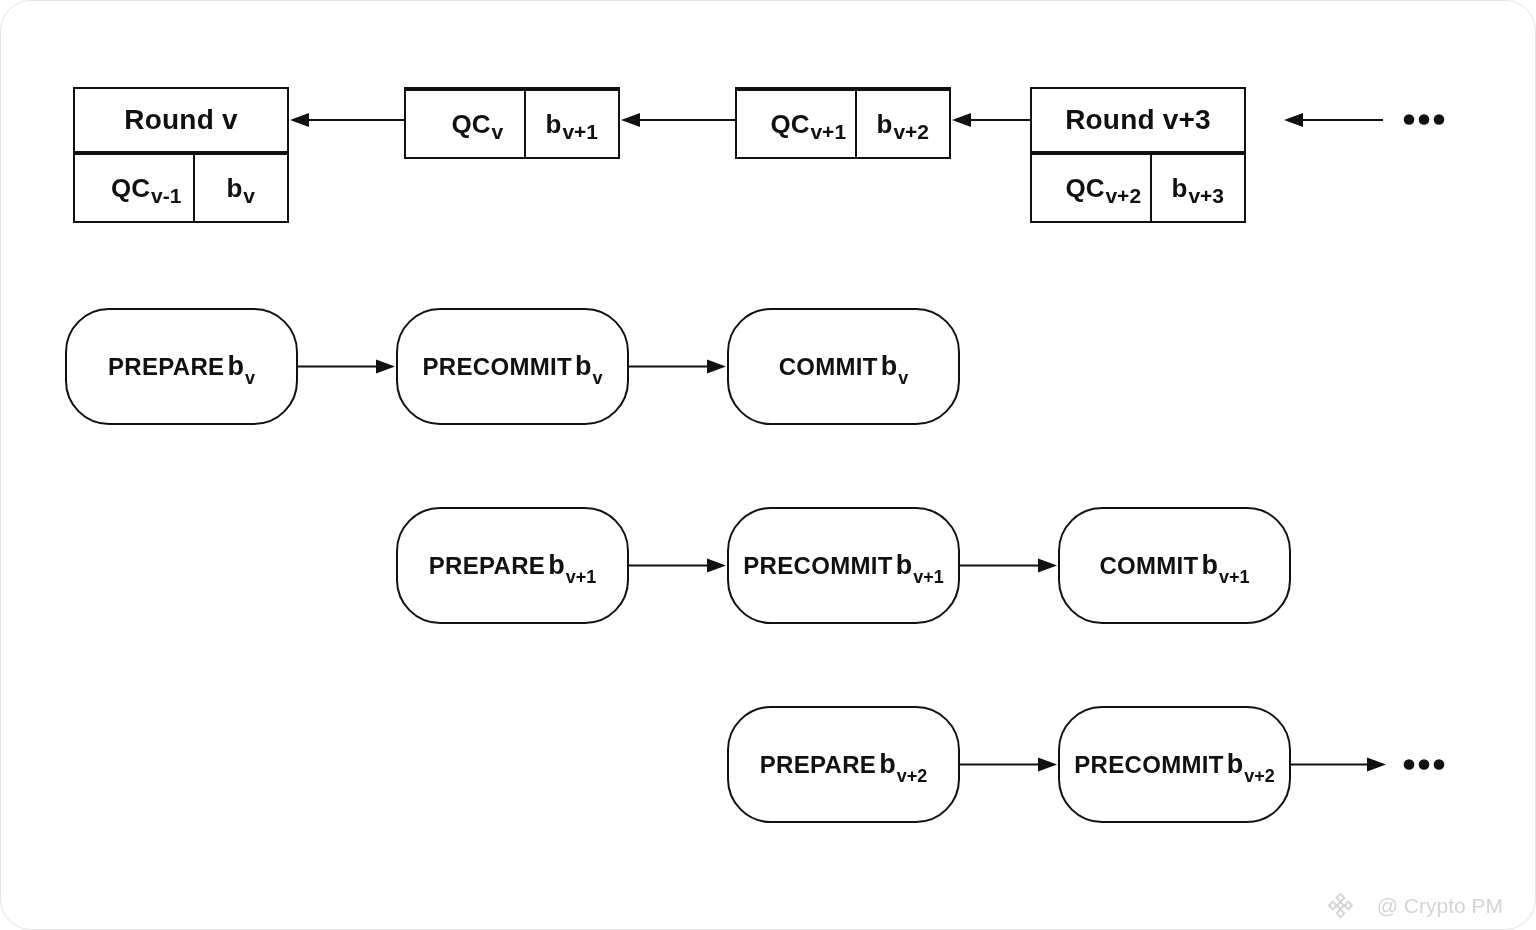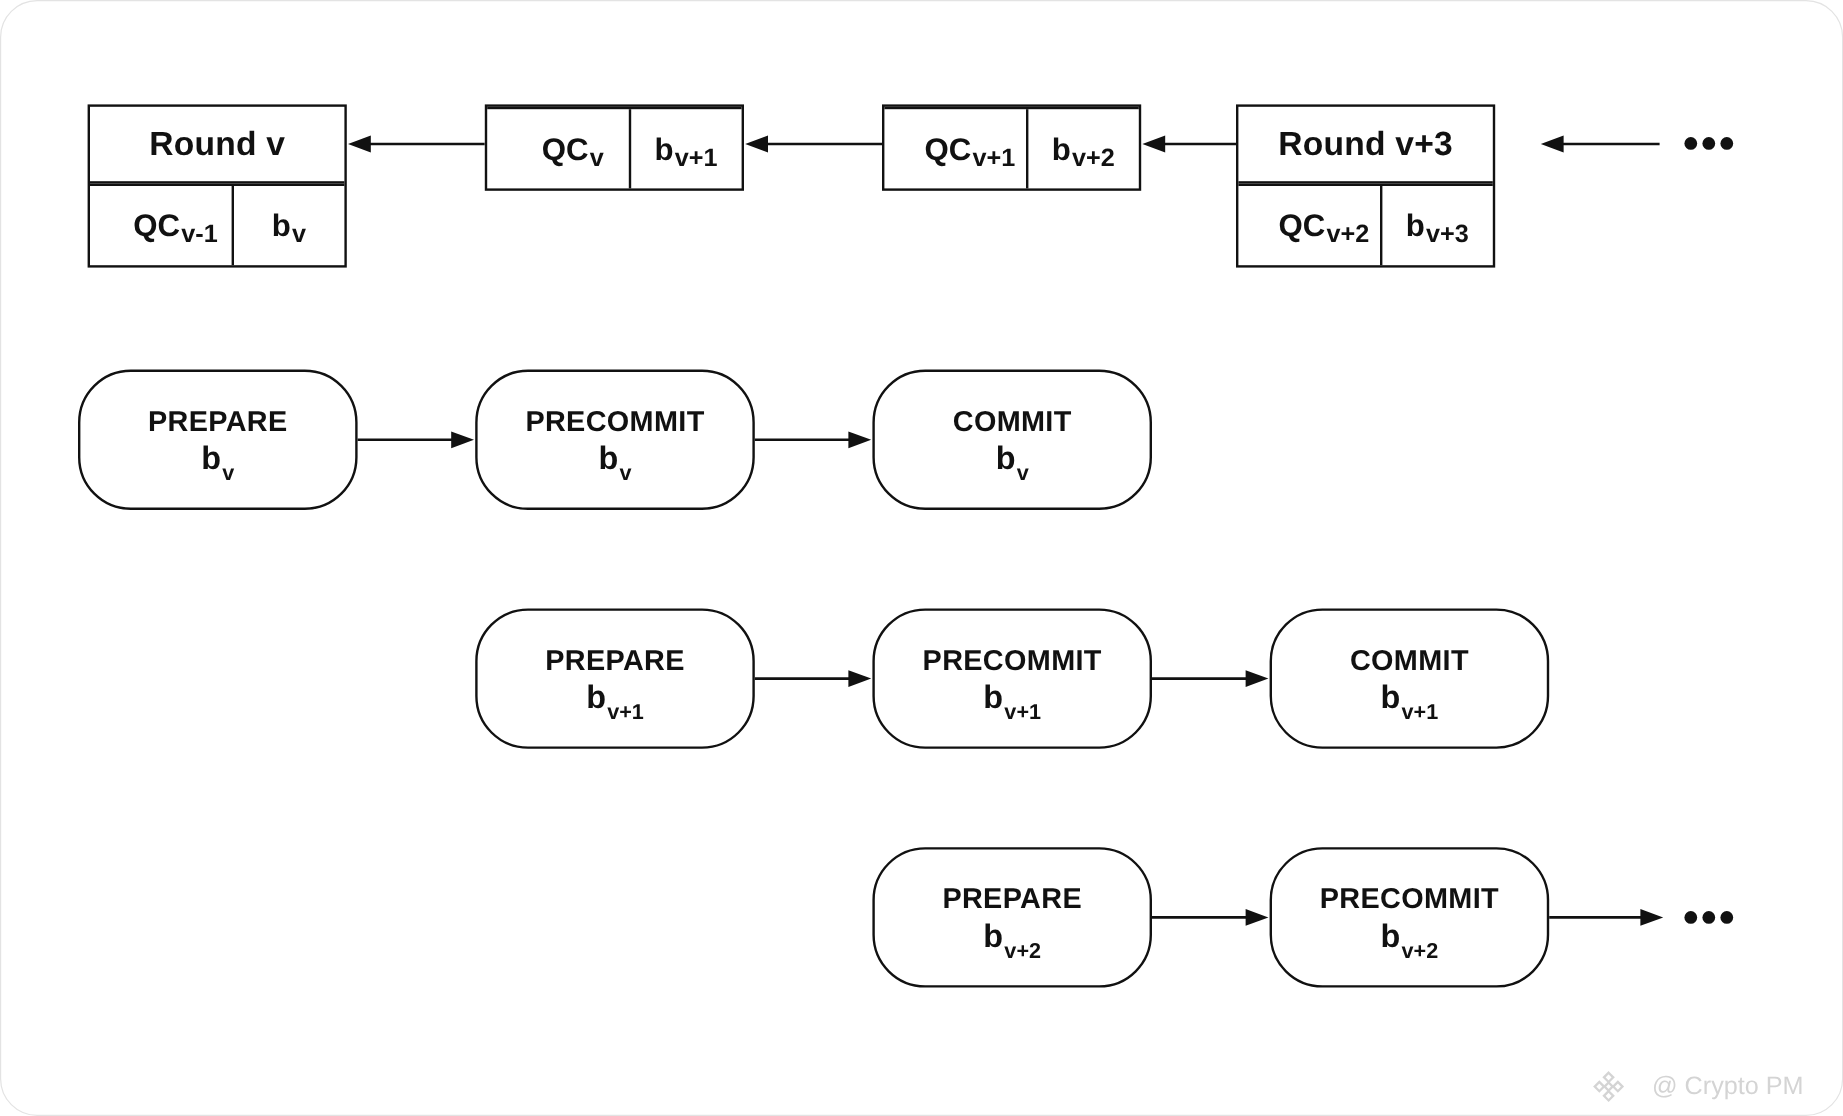--- a/index.html
+++ b/index.html
@@ -69,21 +69,20 @@
   
   .pill {
     position: absolute;
     width: 233px;
     height: 117px;
     border: 2.5px solid #111;
     border-radius: 44px;
     background: #fff;
     box-sizing: border-box;
     display: flex;
-    flex-direction: column;
     align-items: center;
     justify-content: center;
     gap: 3px;
   }
   .pill-label {
     font-size: 24px;
     font-weight: 600;
     letter-spacing: 0.3px;
   }
   .pill-block {

